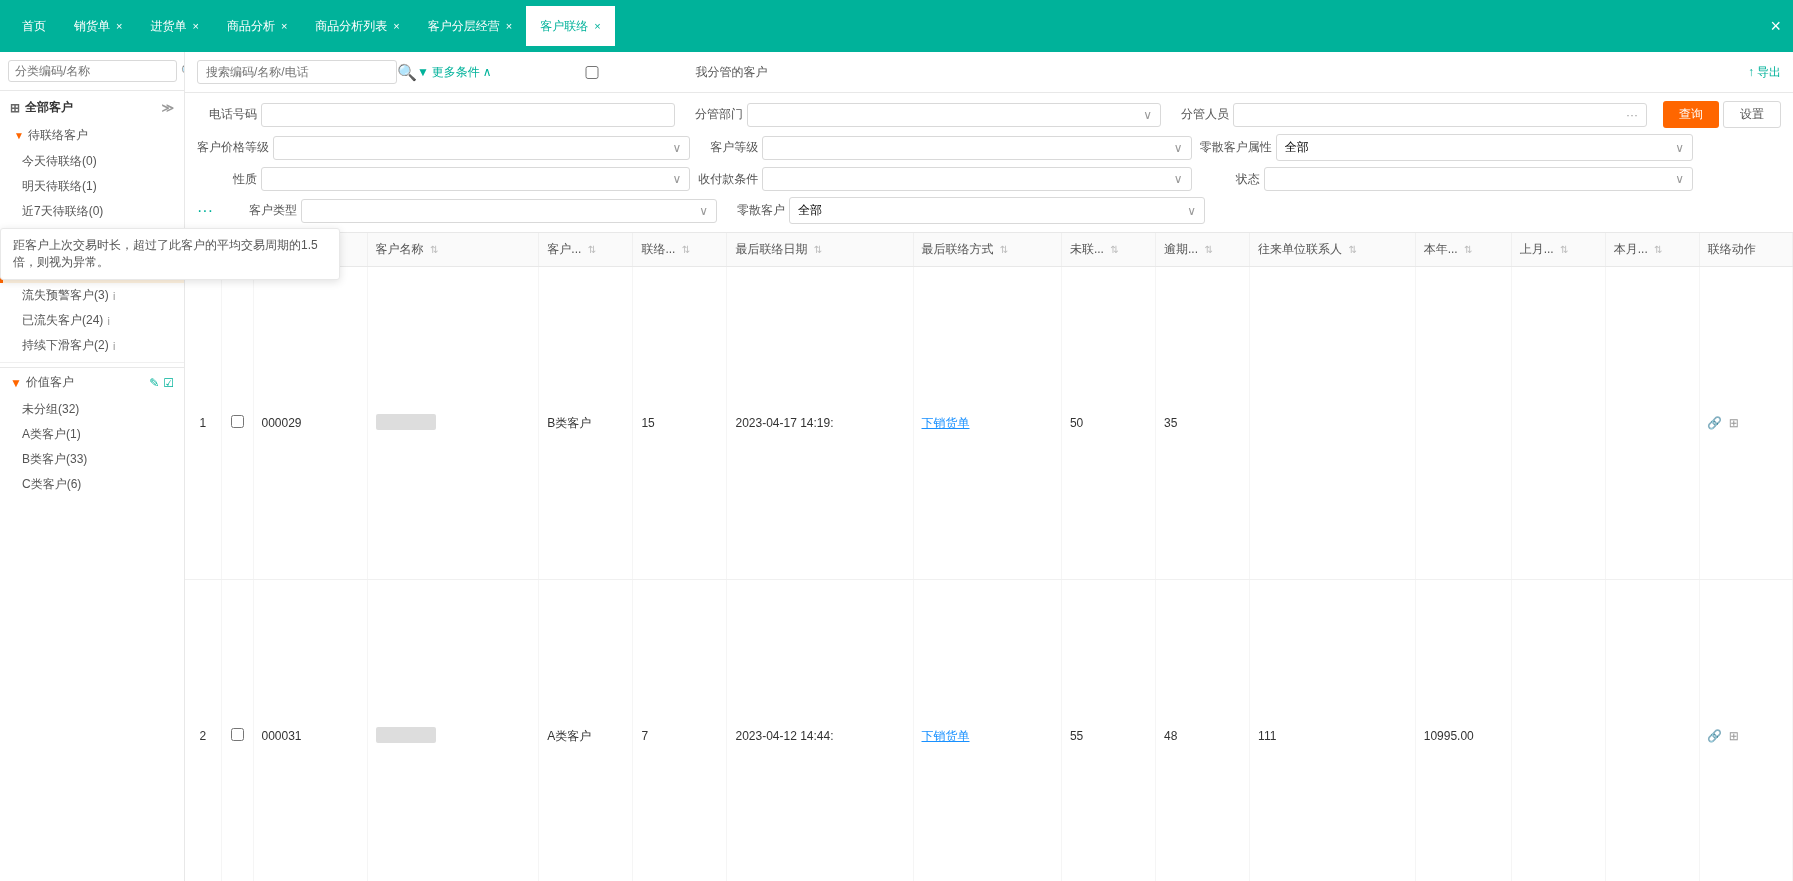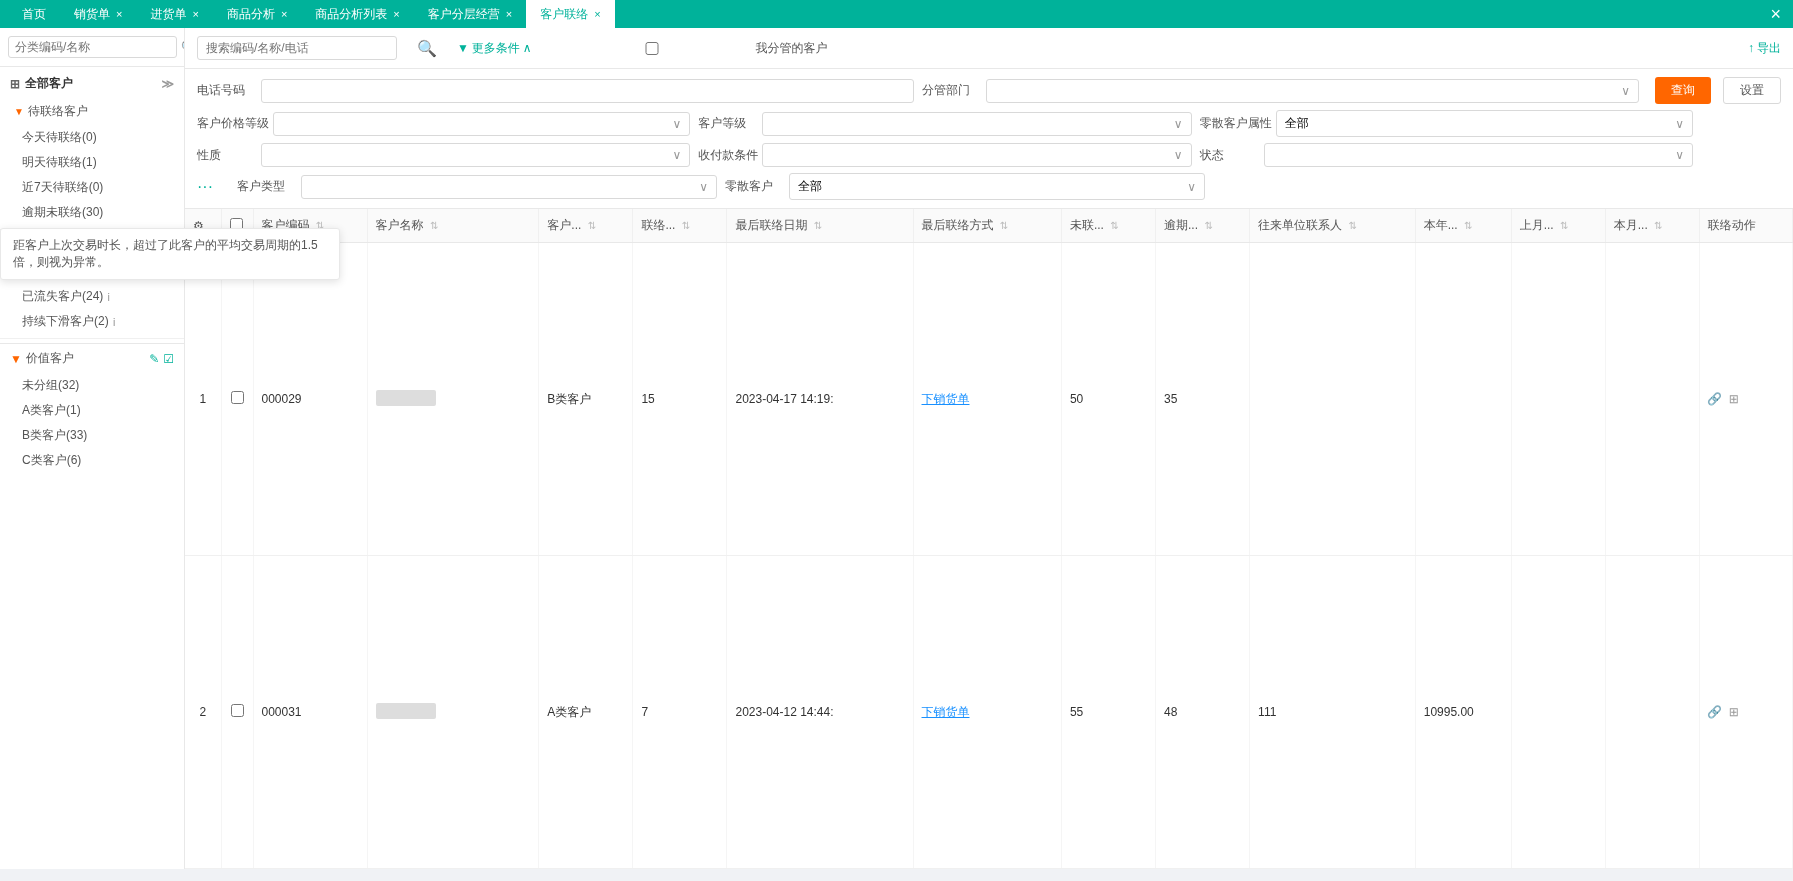--- a/index.html
+++ b/index.html
@@ -1,20 +1,20 @@
 <!DOCTYPE html>
 <html><head>
   <meta charset="utf-8">
   <style>
     * { box-sizing: border-box; margin: 0; padding: 0; font-family: 'Microsoft YaHei', Arial, sans-serif; font-size: 12px; }
     body { background: #f0f2f5; overflow: hidden; width: 1793px; height: 881px; }
 
     
     .top-nav {
-      height: 28px;
+      height: 52px;
       background: #00b29a;
       display: flex;
       align-items: center;
       padding: 0 8px;
       position: relative;
     }
     .top-nav .nav-item {
       color: #fff;
       padding: 0 14px;
       height: 40px;
@@ -119,21 +119,21 @@
       background: #f5f5f5;
     }
 
     
     .filter-bar {
       background: #fff;
       padding: 8px 12px;
       border-bottom: 1px solid #e8e8e8;
       display: flex;
       align-items: center;
-      gap: 20px;
+      gap: 0;
     }
     .filter-bar input {
       border: 1px solid #d9d9d9;
       border-radius: 3px;
       padding: 4px 8px;
       width: 200px;
       font-size: 12px;
       outline: none;
     }
     .filter-bar .search-btn {
@@ -180,20 +180,21 @@
     .filter-field {
       display: flex;
       align-items: center;
       gap: 4px;
       flex: 1;
     }
     .filter-label {
       white-space: nowrap;
       color: #555;
       min-width: 60px;
+      text-align: right;
     }
     .filter-select {
       flex: 1;
       border: 1px solid #d9d9d9;
       border-radius: 3px;
       padding: 4px 8px;
       font-size: 12px;
       background: #fff;
       cursor: pointer;
       display: flex;
@@ -226,21 +227,20 @@
       font-size: 12px;
     }
     .btn-setting {
       background: #fff;
       color: #555;
       border: 1px solid #d9d9d9;
       border-radius: 3px;
       padding: 0 16px;
       cursor: pointer;
       font-size: 12px;
-      margin-left: 8px;
     }
     .filter-more-btn {
       color: #00b29a;
       cursor: pointer;
       font-size: 20px;
     }
 
     
     .table-wrap {
       flex: 1;
@@ -489,20 +489,27 @@
       <div class="filter-row">
         <div class="filter-field">
           <span class="filter-label">电话号码</span>
           <input class="filter-input-box" style="flex: 2 1 0%;">
         </div>
         <div class="filter-field">
           <span class="filter-label">分管部门</span>
           <div class="filter-select" style="flex:2;">
             <span></span>
               <span class="down-arrow">∨</span>
+          </div>
+        </div>
+        <div class="filter-field">
+          <span class="filter-label">分管人员</span>
+          <div class="filter-select" style="flex:2;">
+            <span></span>
+              <span class="down-arrow">···</span>
           </div>
         </div>
         <div class="filter-action-btns">
           <button class="btn-query">查询</button>
           <button class="btn-setting">设置</button>
         </div>
       </div>
 
       <div class="filter-row">
         <div class="filter-field">

